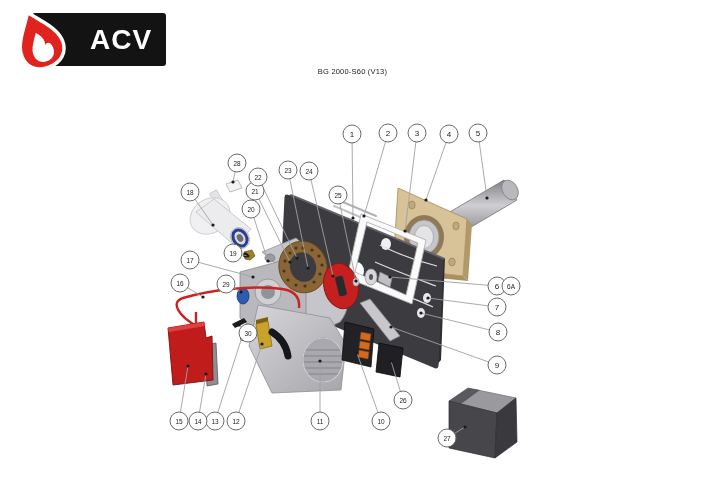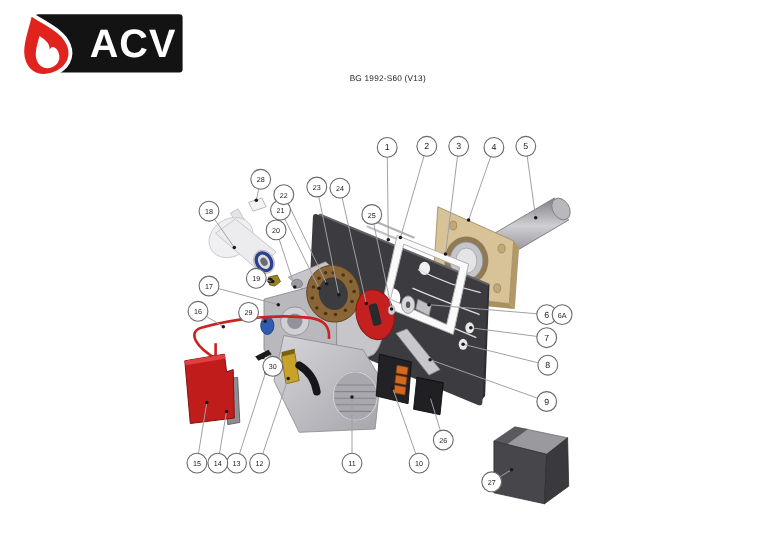--- a/index.html
+++ b/index.html
@@ -8,21 +8,21 @@
     background:#ffffff;
     font-family:"Liberation Sans", sans-serif;
   }
   .logo-box{
     position:absolute;left:32px;top:13px;width:134px;height:53px;
     background:#131313;border-radius:3px;
     display:flex;align-items:center;justify-content:center;
     padding-left:44px;box-sizing:border-box;
   }
   .logo-text{
-    color:#ffffff;font-weight:bold;font-size:36px;letter-spacing:1px;
+    color:#ffffff;font-weight:bold;font-size:28px;letter-spacing:1px;
     font-family:"Liberation Sans", sans-serif;
   }
   .flame-svg{position:absolute;left:8px;top:7px;z-index:2;}
   .doc-title{
     position:absolute;top:67px;left:0;width:705px;text-align:center;
     font-size:7.5px;color:#1a1a1a;letter-spacing:0.2px;
   }
   .diagram-svg{position:absolute;left:0;top:0;}
   .leader{stroke:#a0a0a0;stroke-width:0.9;fill:none;}
   .leader-dot{fill:#1a1a1a;}
@@ -37,21 +37,21 @@
   <span class="logo-text">ACV</span>
 </div>
 <svg class="flame-svg" width="64" height="64" viewBox="0 0 64 64">
   <g transform="rotate(-22 32 36)">
     <path d="M32,6 C22,20 12,30 12,42 C12,54 21,60 32,60 C43,60 52,54 52,42 C52,30 42,20 32,6 Z" fill="#ffffff" stroke="#ffffff" stroke-width="7" stroke-linejoin="round"></path>
     <path d="M32,6 C22,20 12,30 12,42 C12,54 21,60 32,60 C43,60 52,54 52,42 C52,30 42,20 32,6 Z" fill="#e0231d"></path>
     <path d="M32,25 C26,33 21.5,38.5 21.5,45 C21.5,51.5 26,55.5 32,55.5 C38,55.5 42.5,51.5 42.5,45 C42.5,40.5 39.5,36.5 36,40 C38.5,34 35,29.5 32,25 Z" fill="#ffffff"></path>
   </g>
 </svg>
 
-<div class="doc-title">BG 1992-S60 (V13)</div>
+<div class="doc-title">BG 2000-S60 (V13)</div>
 
 <svg class="diagram-svg" width="705" height="498" viewBox="0 0 705 498">
   <defs>
     <linearGradient id="tubeGrad" x1="0" y1="0" x2="0" y2="1">
       <stop offset="0" stop-color="#808084"></stop>
       <stop offset="0.45" stop-color="#cfcfd3"></stop>
       <stop offset="1" stop-color="#85858b"></stop>
     </linearGradient>
     <linearGradient id="motorGrad" x1="0" y1="0" x2="1" y2="1">
       <stop offset="0" stop-color="#d6d6da"></stop>

